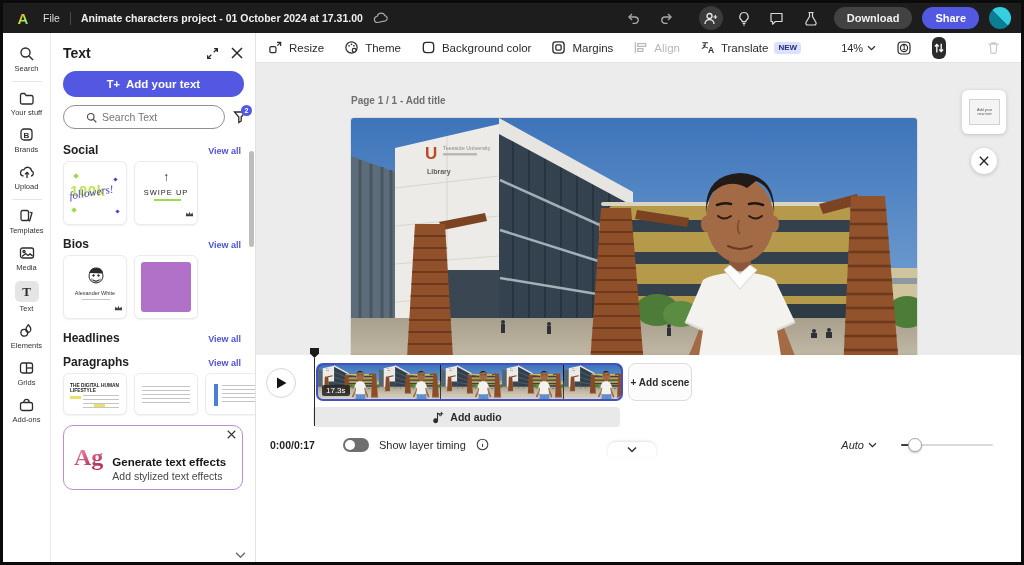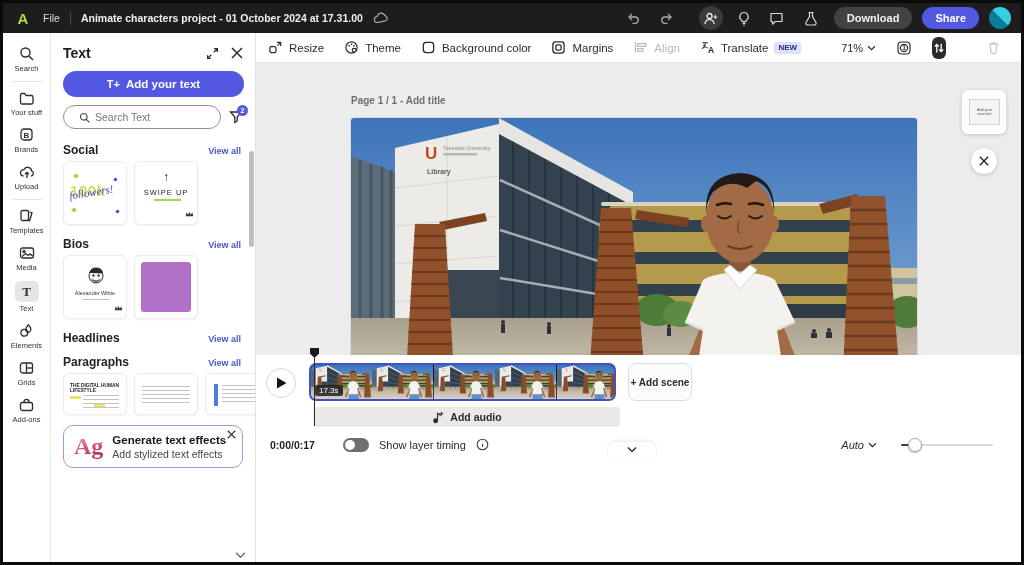--- a/index.html
+++ b/index.html
@@ -35,21 +35,21 @@
 
   
   .panel { width:205px; background:#fff; border-right:1px solid #e2e2e2; position:relative; overflow:hidden; }
   .panel-head { display:flex; align-items:center; padding:12px 12px 6px; }
   .panel-title { font-size:14px; font-weight:700; color:#1c1c1c; flex:1; }
   .ph-ic { display:inline-flex; color:#2b2b2b; margin-left:12px; cursor:pointer; }
   .add-text-btn { display:flex; align-items:center; justify-content:center; gap:6px; margin:4px 12px 8px; width:181px; height:26px;
                   background:#5258e2; color:#fff; border:none; border-radius:13px; font-size:11.5px; font-weight:700; cursor:pointer; }
   .add-text-btn .tplus { font-weight:700; font-size:11px; }
   .search-row { display:flex; align-items:center; gap:8px; padding:0 12px; margin-bottom:8px; }
-  .search-box { flex:1; display:flex; align-items:center; gap:5px; height:24px; border:1px solid #8f8f8f; border-radius:12px; padding:0 15px; color:#4d4d4d; }
+  .search-box { flex:1; display:flex; align-items:center; gap:5px; height:24px; border:1px solid #8f8f8f; border-radius:12px; padding:0 22px; color:#4d4d4d; }
   .search-box input { border:none; outline:none; font-size:10.5px; width:100px; color:#333; background:transparent; }
   .filter-wrap { position:relative; display:inline-flex; cursor:pointer; color:#2b2b2b; }
   .filter-badge { position:absolute; top:-5px; right:-5px; width:11px; height:11px; border-radius:50%; background:#5258e2; color:#fff;
                   font-size:7px; font-weight:700; display:flex; align-items:center; justify-content:center; }
   .sec-head { display:flex; align-items:baseline; padding:6px 14px 4px 12px; }
   .sec-title { font-size:12px; font-weight:700; color:#222; flex:1; }
   .view-all { font-size:9px; font-weight:700; color:#4e54d8; cursor:pointer; }
   .card-row { display:flex; gap:7px; padding:0 0 6px 12px; overflow:hidden; }
   .tcard { flex:0 0 64px; height:64px; background:#fff; border:1px solid #ebebeb; border-radius:6px; box-shadow:0 1px 2px rgba(0,0,0,.06);
            position:relative; overflow:hidden; cursor:pointer; }
@@ -89,21 +89,21 @@
   
   .c-ptitle { position:absolute; top:9px; left:6px; right:4px; font-size:4.8px; font-weight:800; color:#1b1b1b; }
   .c-chip { position:absolute; height:3px; background:#e9e26a; }
   .c-pbars { position:absolute; top:20px; left:6px; width:50px; height:14px; }
   .c-vbar { position:absolute; top:10px; left:8px; width:4px; height:22px; background:#4b7fd6; }
 
   .gen-card { position:relative; margin:4px 12px 0; border:1.5px solid #c08ad8; border-radius:10px; background:#fff; padding:7px 10px;
               display:flex; align-items:center; gap:9px; }
   .gen-ag { font-family:"Liberation Serif",serif; font-weight:700; font-size:24px;
             background:linear-gradient(160deg,#ef7fa0 20%,#b23557 80%); -webkit-background-clip:text; background-clip:text; color:transparent; }
-  .gen-title { font-size:11.5px; font-weight:700; color:#161616; }
+  .gen-title { font-size:11.5px; font-weight:700; color:#161616;margin-top:23px; }
   .gen-sub { font-size:10.5px; color:#474747; margin-top:2px; }
   .gen-close { position:absolute; top:4px; right:6px; color:#333; cursor:pointer; display:inline-flex; }
   .panel-scrollbar { position:absolute; right:1px; top:118px; width:5px; height:96px; border-radius:3px; background:#bdbdbd; }
   .panel-down { position:absolute; right:9px; bottom:3px; color:#6f6f6f; display:inline-flex; cursor:pointer; }
 
   
   .main { flex:1; display:flex; flex-direction:column; min-width:0; }
   .toolbar { height:30px; background:#fff; border-bottom:1px solid #e4e4e4; display:flex; align-items:center; padding:0 12px; gap:20px; }
   .tool { display:flex; align-items:center; gap:6px; font-size:11.5px; color:#2b2b2b; cursor:pointer; white-space:nowrap; }
   .tool .ticon { display:inline-flex; color:#2b2b2b; }
@@ -129,21 +129,21 @@
   .collapse-tab { position:absolute; left:352px; top:379px; width:48px; height:15px; background:#fff; border:none; border-radius:8px 8px 0 0;
                   box-shadow:0 -1px 3px rgba(0,0,0,.12); display:flex; align-items:center; justify-content:center; color:#333; cursor:pointer; z-index:3; }
 
   
   .timeline { position:relative; height:72px; background:#fff; }
   .play-btn { position:absolute; left:10px; top:13px; width:30px; height:30px; border-radius:50%; background:#fff; border:1px solid #d7d7d7;
               display:flex; align-items:center; justify-content:center; cursor:pointer; }
   .playhead { position:absolute; left:54px; top:-7px; width:9px; height:78px; z-index:4; }
   .playhead .ph-flag { width:9px; height:10px; background:#1b1b1b; clip-path:polygon(0 0,100% 0,100% 55%,50% 100%,0 55%); }
   .playhead .ph-line { width:1.5px; height:68px; background:#2a2a2a; margin-left:3.5px; }
-  .filmstrip { position:absolute; left:53px; top:8px; width:307px; height:38px; border:2px solid #4250c8; border-radius:7px; overflow:hidden;
+  .filmstrip { position:absolute; left:60px; top:8px; width:307px; height:38px; border:2px solid #4250c8; border-radius:7px; overflow:hidden;
                display:flex; background:#000; cursor:pointer; }
   .filmstrip svg { display:block; }
   .dur-chip { position:absolute; left:4px; bottom:3px; background:rgba(35,35,35,.85); color:#fff; font-size:8px; padding:1px 4px; border-radius:2px; }
   .add-scene { position:absolute; left:372px; top:8px; width:64px; height:38px; background:#fcfcfc; border:1px solid #dcdcdc; border-radius:8px;
                font-size:10px; font-weight:600; color:#2b2b2b; cursor:pointer; }
   .add-audio { position:absolute; left:57px; top:52px; width:307px; height:20px; background:#e9e9e9; border:none; border-radius:4px;
                display:flex; align-items:center; justify-content:center; gap:6px; font-size:10.5px; font-weight:600; color:#2b2b2b; cursor:pointer; }
 
   
   .bottombar { position:relative; height:35px; background:#fff; display:flex; align-items:center; padding:0 14px; gap:10px; }
@@ -502,21 +502,21 @@
               <svg width="15" height="15" viewBox="0 0 16 16" fill="none" stroke="currentColor" stroke-width="1.1">
                 <path d="M2.5,3 h6 M5.5,3 v1.3 c0,2.6 -1.8,4.2 -3.6,4.8 M3.6,5 c.9,2 2.8,3.2 4.9,3.6"></path>
                 <text x="8.5" y="14" font-size="9" font-weight="bold" fill="currentColor" stroke="none">A</text>
               </svg>
             </span>
           <span>Translate</span>
           <span class="new-badge">NEW</span>
         </span>
         <span class="spacer"></span>
         <span class="zoom-ctl">
-          <span>71%</span>
+          <span>14%</span>
           <svg width="9" height="6" viewBox="0 0 10 7" fill="none" stroke="currentColor" stroke-width="1.4">
               <polyline points="1,1.5 5,5.5 9,1.5"></polyline>
             </svg>
         </span>
         <button class="icon-btn">
           <svg width="16" height="16" viewBox="0 0 16 16" fill="none" stroke="currentColor" stroke-width="1.2">
               <rect x="2" y="2" width="12" height="12" rx="3.5"></rect>
               <circle cx="8" cy="8" r="3.6"></circle>
               <text x="8" y="10.4" text-anchor="middle" font-size="6.5" font-weight="bold" fill="currentColor" stroke="none">1</text>
             </svg>

